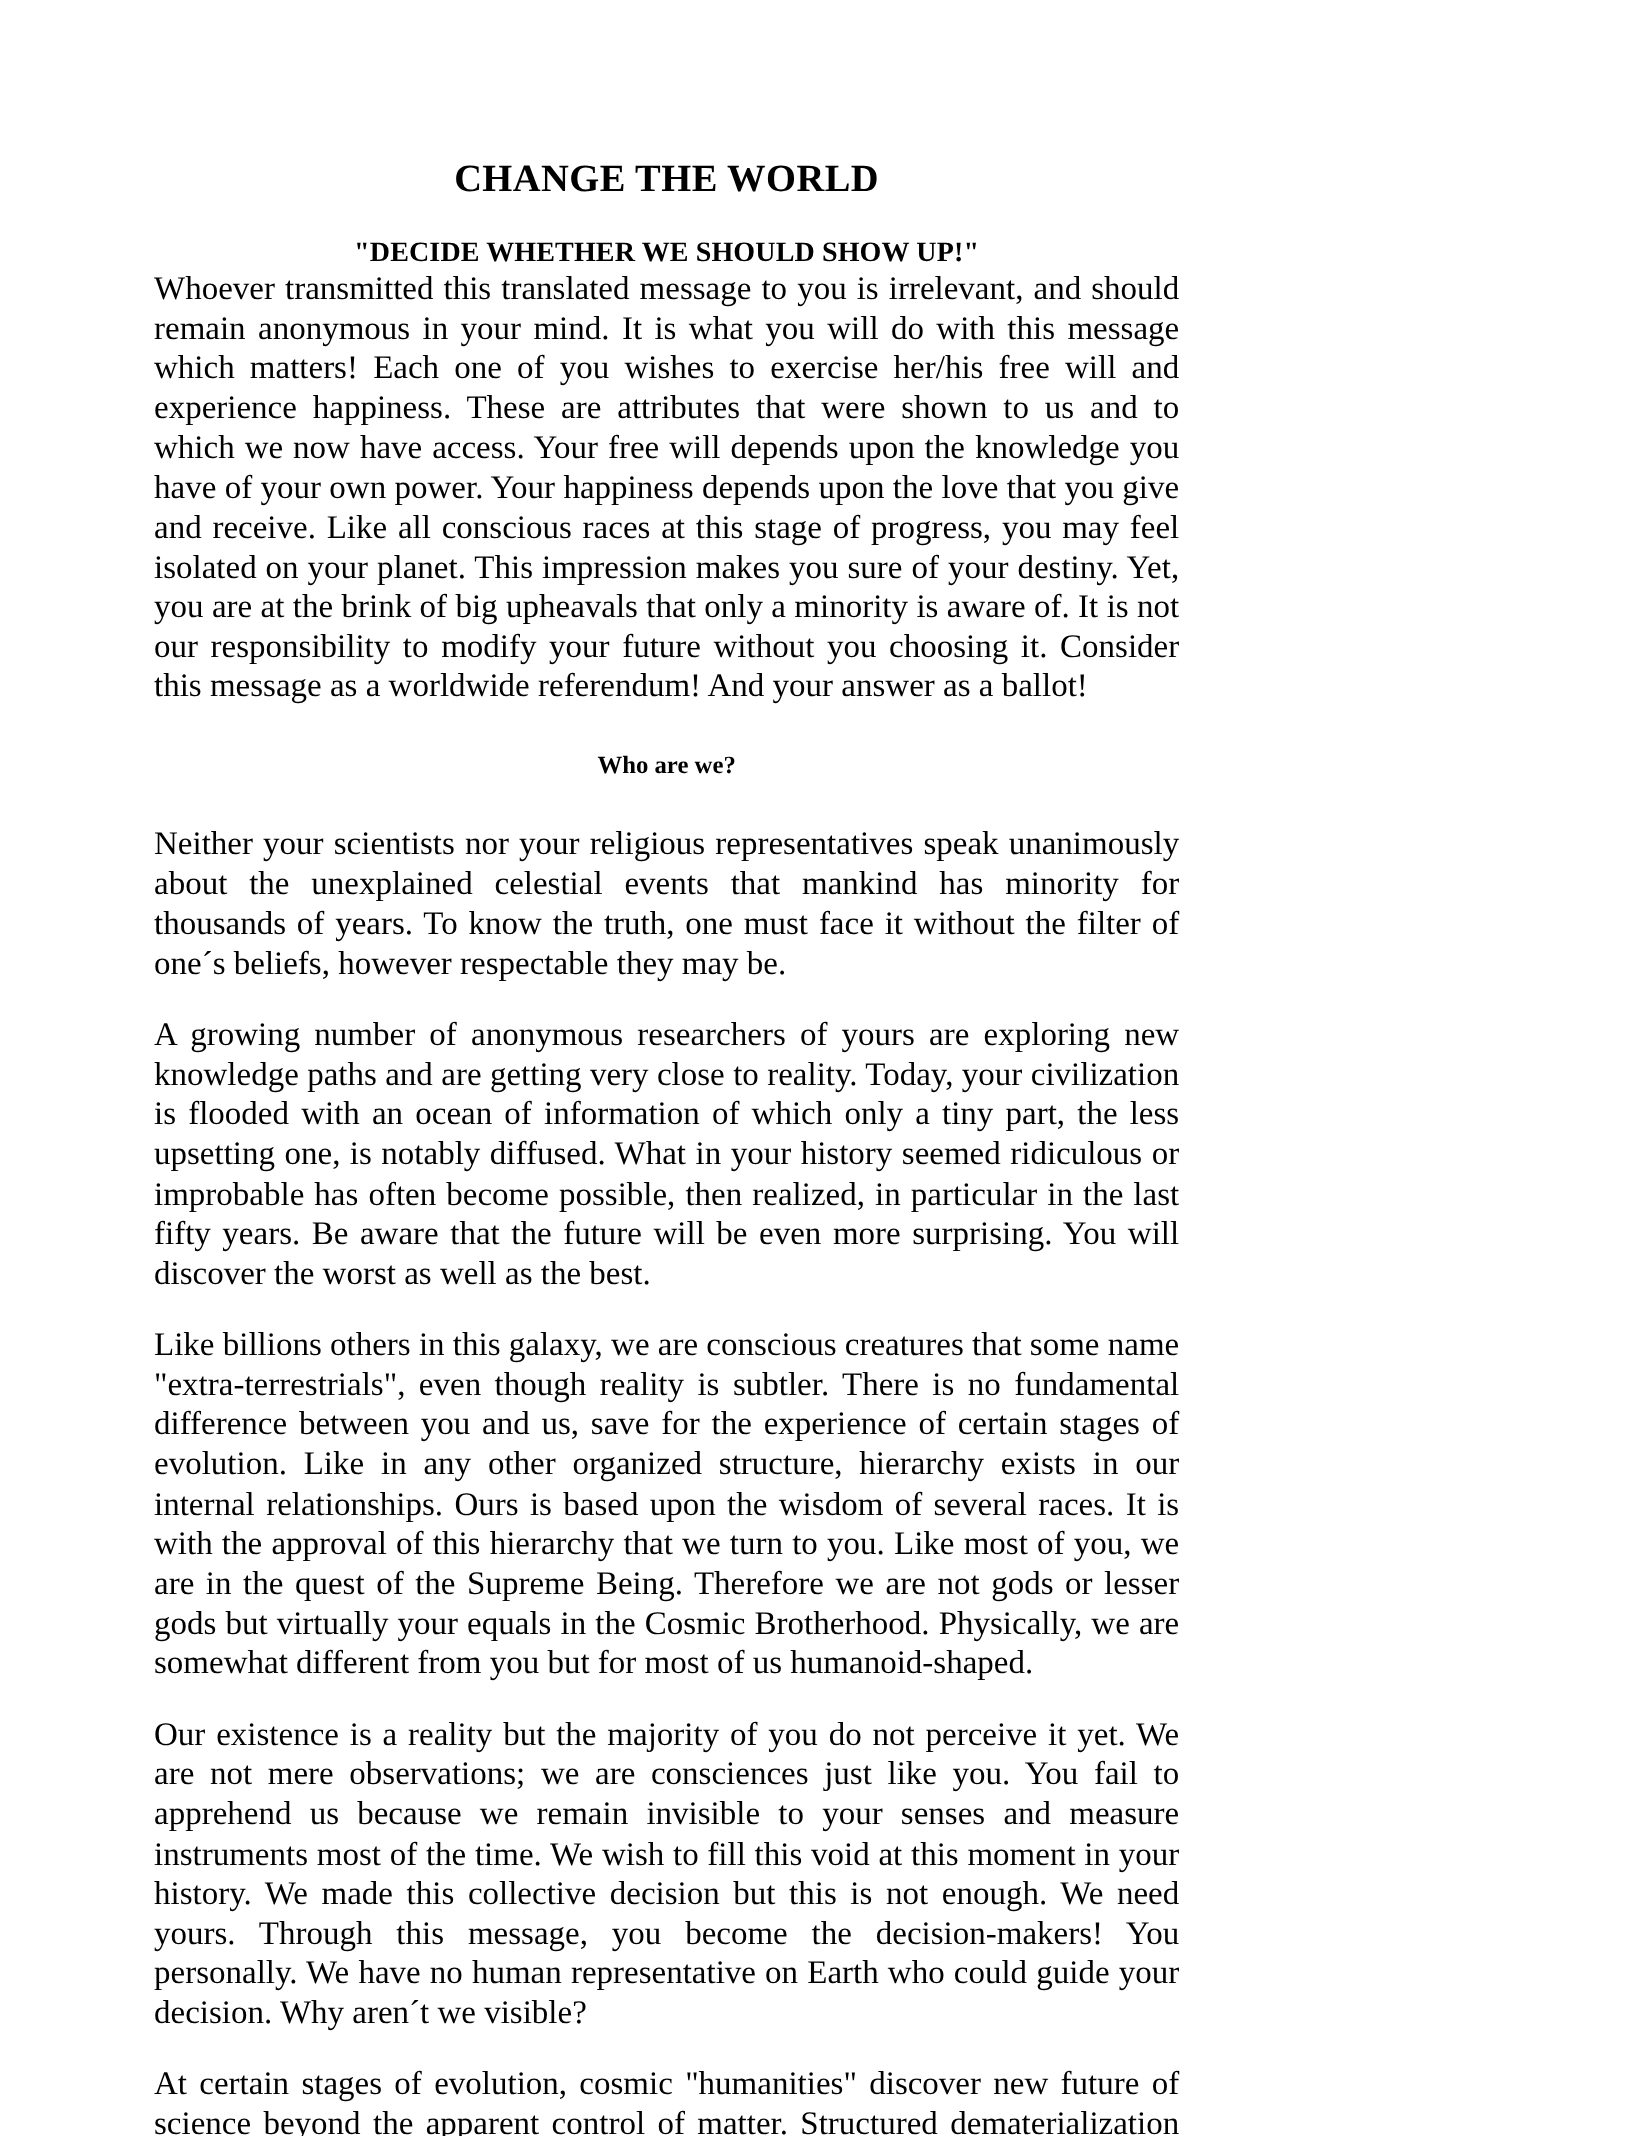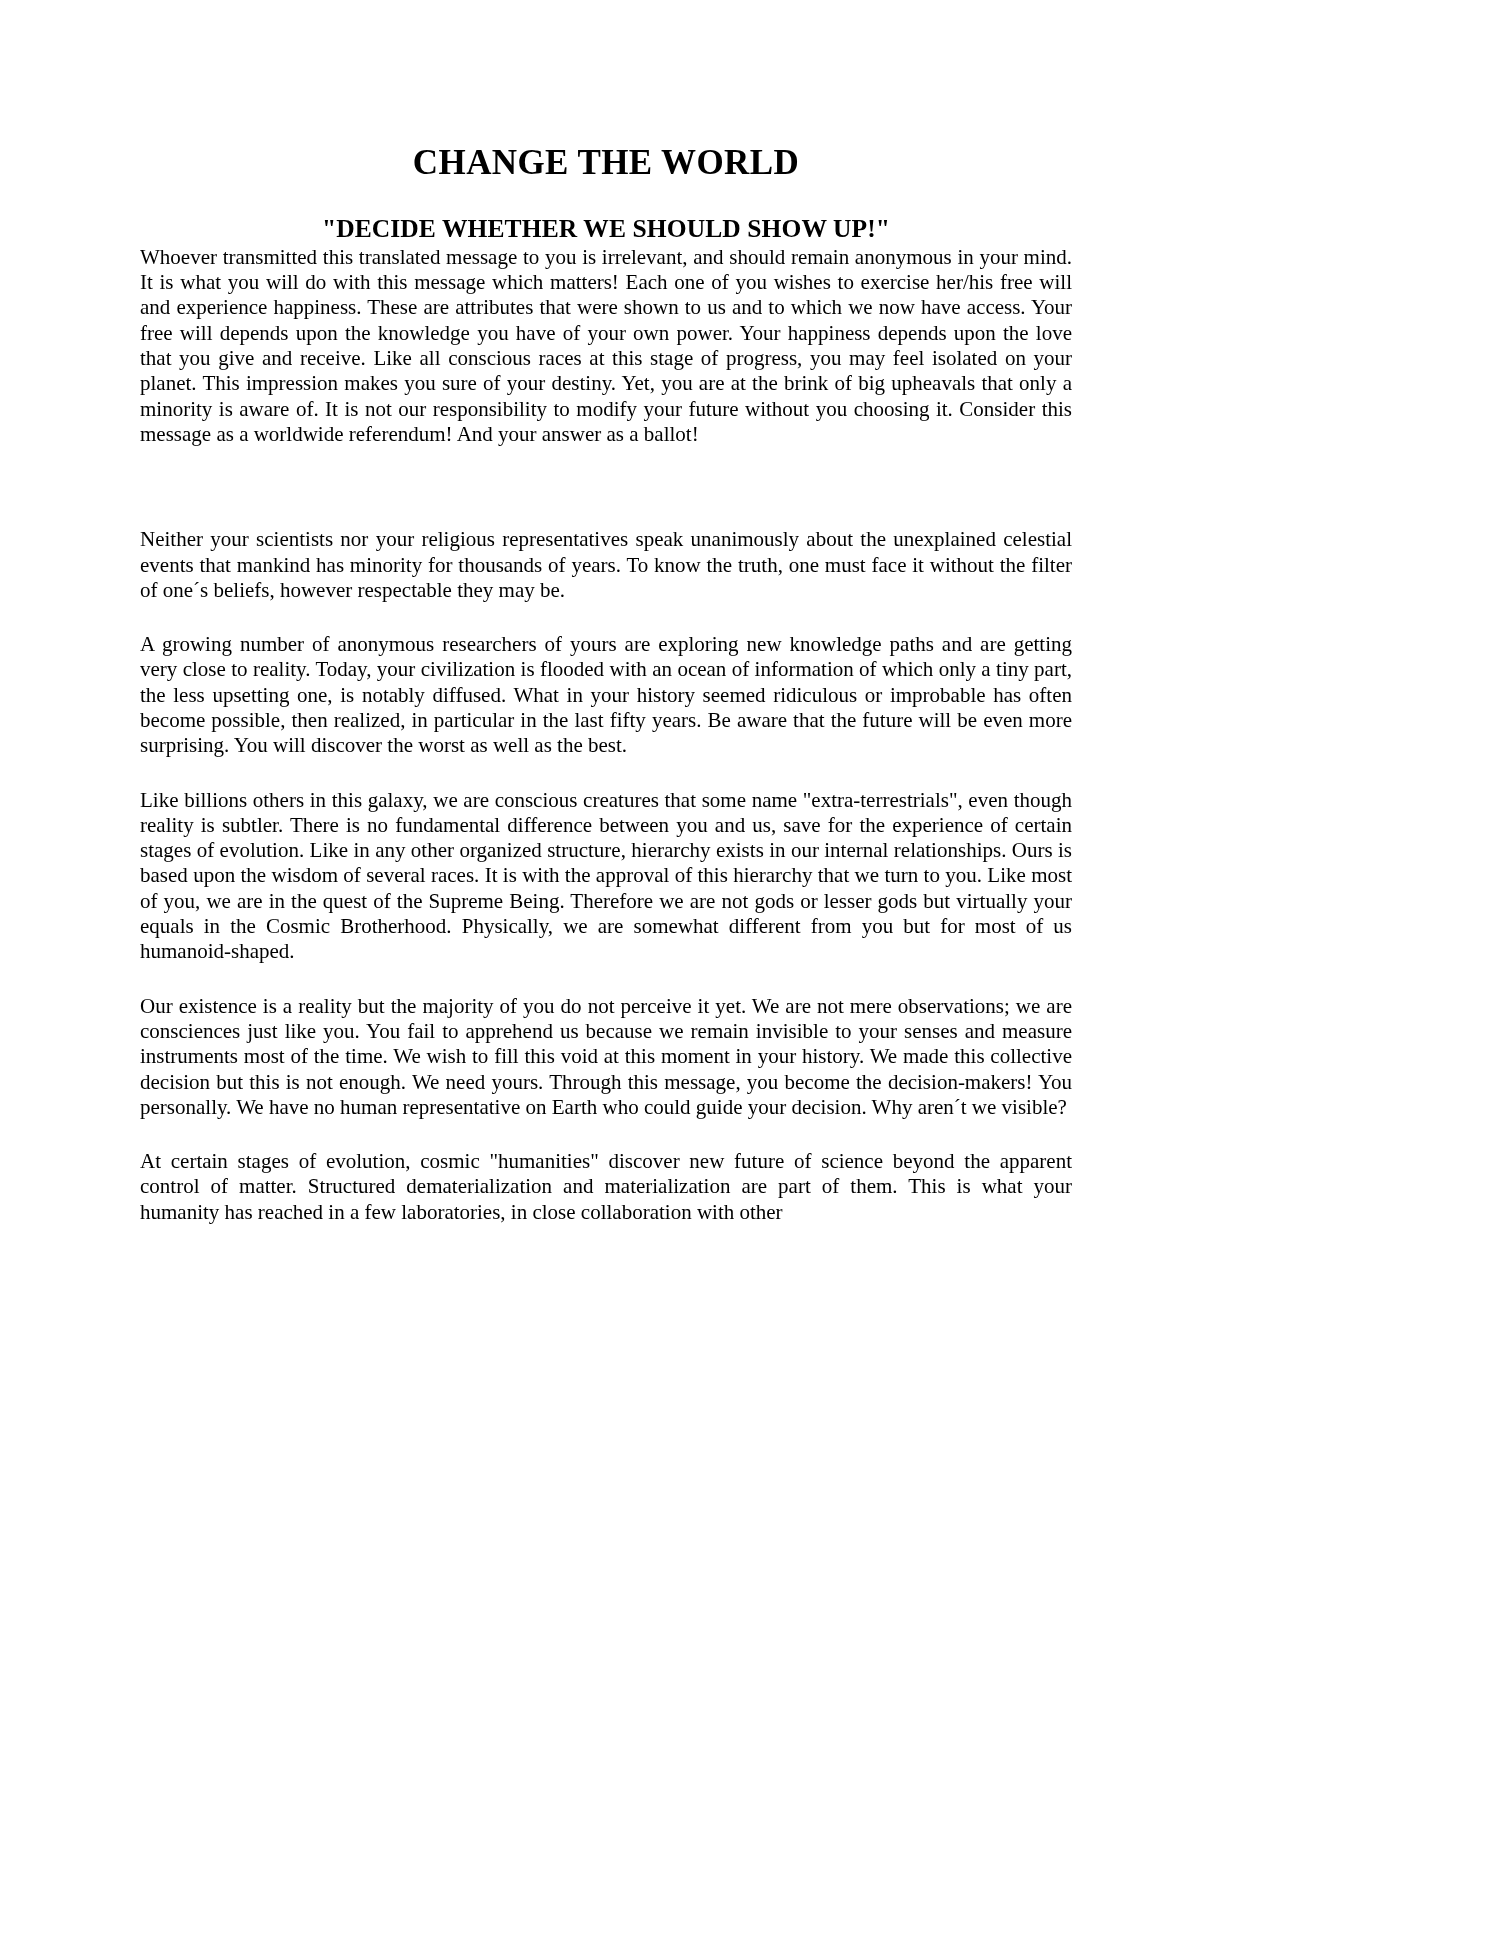--- a/index.html
+++ b/index.html
@@ -46,21 +46,21 @@
     letter-spacing: 0.1px;
   }
   .section-heading {
     font-size: 22.5px;
     font-weight: bold;
     text-align: center;
     margin: 0;
     line-height: 1.2;
   }
   p.body-par {
-    font-size: 21px;
+    font-size: 30px;
     line-height: 1.205;
     text-align: justify;
     text-justify: inter-word;
     margin: 0;
     word-spacing: 0px;
     hyphens: none;
   }
   .gap-par { height: 29px; }
   .gap-head-before { height: 40px; }
   .gap-head-after { height: 40px; }
@@ -73,20 +73,21 @@
   <div class="content">
 
     <h1 class="doc-title">CHANGE THE WORLD</h1>
 
     <h2 class="doc-subtitle">"DECIDE WHETHER WE SHOULD SHOW UP!"</h2>
 
     <p class="body-par first-par">Whoever transmitted this translated message to you is irrelevant, and should remain anonymous in your mind. It is what you will do with this message which matters! Each one of you wishes to exercise her/his free will and experience happiness. These are attributes that were shown to us and to which we now have access. Your free will depends upon the knowledge you have of your own power. Your happiness depends upon the love that you give and receive. Like all conscious races at this stage of progress, you may feel isolated on your planet. This impression makes you sure of your destiny. Yet, you are at the brink of big upheavals that only a minority is aware of. It is not our responsibility to modify your future without you choosing it. Consider this message as a worldwide referendum! And your answer as a ballot!</p>
 
     <div class="gap-head-before"></div>
 
+    <h3 class="section-heading">Who are we?</h3>
 
     <div class="gap-head-after"></div>
 
     <p class="body-par">Neither your scientists nor your religious representatives speak unanimously about the unexplained celestial events that mankind has minority for thousands of years. To know the truth, one must face it without the filter of one´s beliefs, however respectable they may be.</p>
 
     <div class="gap-par"></div>
 
     <p class="body-par">A growing number of anonymous researchers of yours are exploring new knowledge paths and are getting very close to reality. Today, your civilization is flooded with an ocean of information of which only a tiny part, the less upsetting one, is notably diffused. What in your history seemed ridiculous or improbable has often become possible, then realized, in particular in the last fifty years. Be aware that the future will be even more surprising. You will discover the worst as well as the best.</p>
 
     <div class="gap-par"></div>

